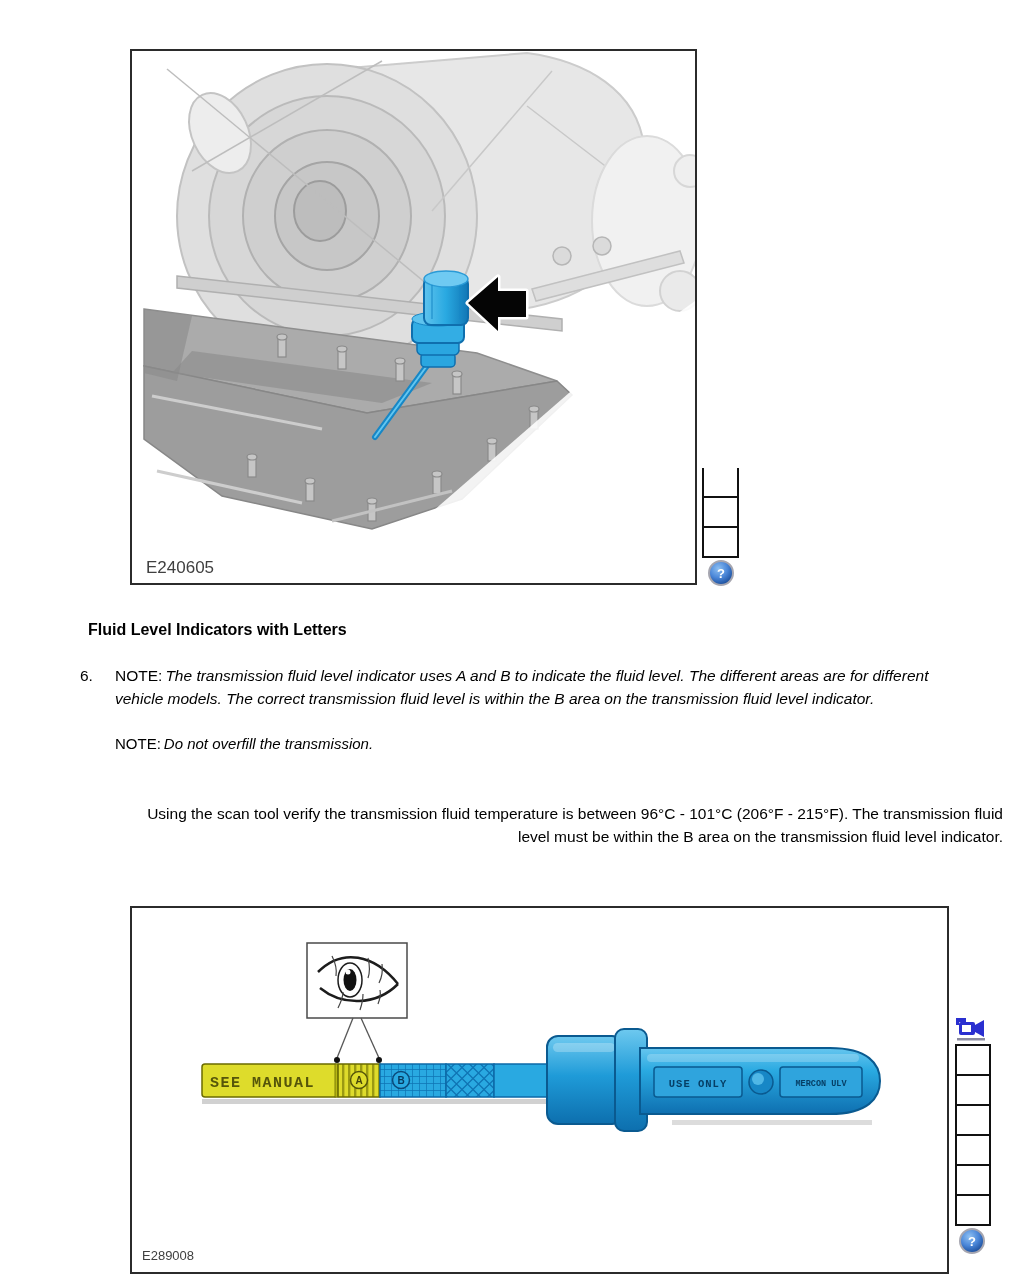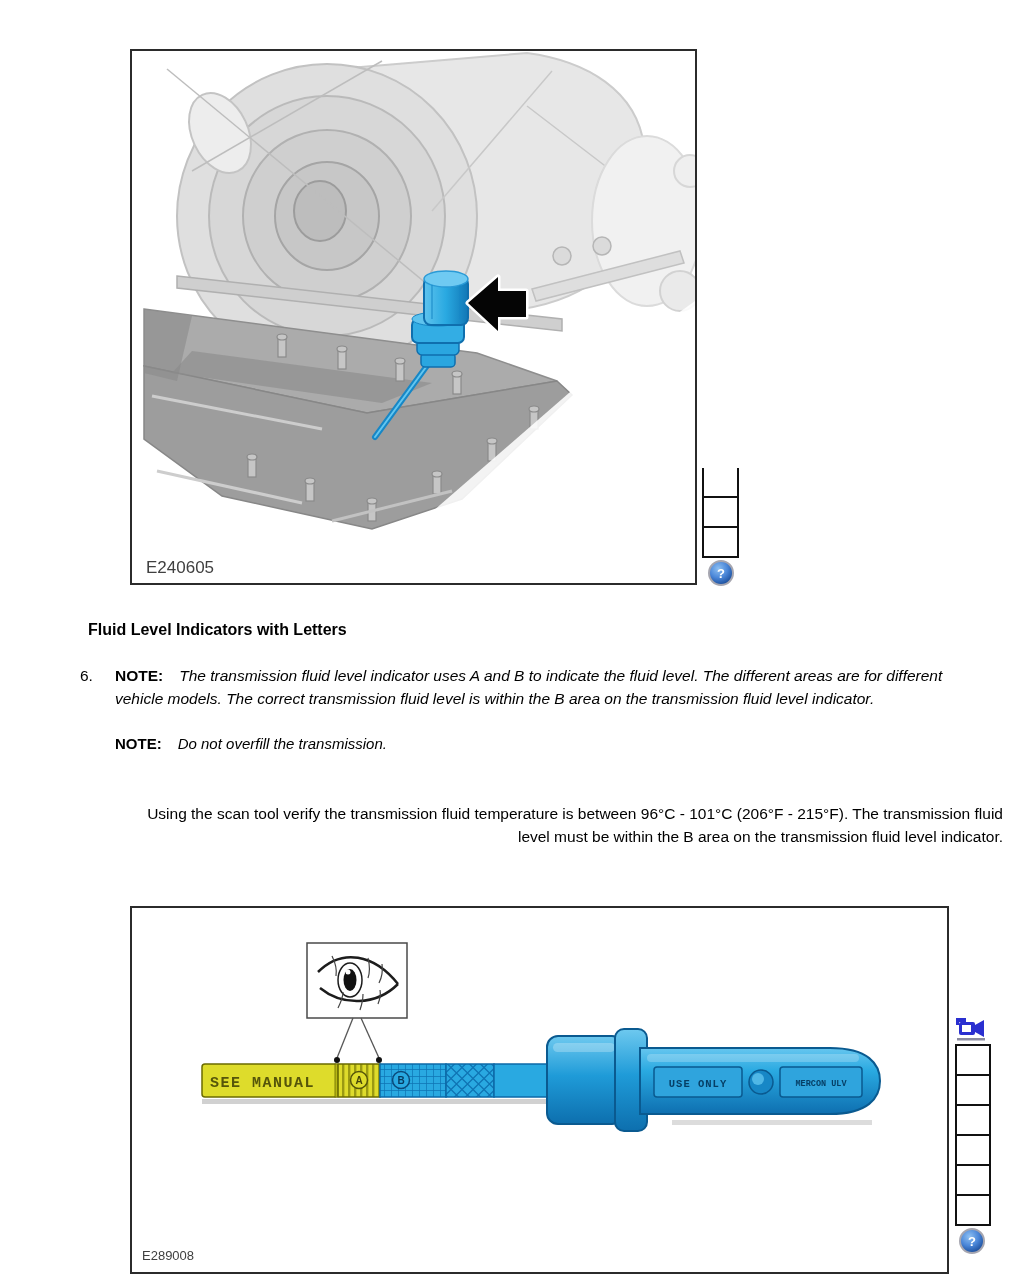--- a/index.html
+++ b/index.html
@@ -10,21 +10,21 @@
   #fig2{left:130px;top:882px;width:815px;height:364px;margin-top:24px;}
   .fig svg{position:absolute;left:0;top:0;}
   .fig-label{position:absolute;color:#404040;}
   #fig1 .fig-label{left:14px;bottom:5px;font-size:17px;}
   #fig2 .fig-label{left:10px;bottom:9px;font-size:13px;}
 
   .heading{position:absolute;left:57px;top:621px;font-size:16px;font-weight:bold;margin-left:31px;}
 
   .step{position:absolute;left:80px;top:664px;width:893px;font-size:15.5px;line-height:23px;display:flex;}
   .step-num{width:35px;flex:none;}
-  .note-label{font-weight:bold;margin-right:16px;}
+  .note-label{font-weight:normal;margin-right:3px;}
   .note-text{font-style:italic;}
   .note2{position:absolute;left:115px;top:732px;width:860px;font-size:15px;line-height:23px;}
   .para{position:absolute;left:115px;top:802px;width:888px;font-size:15.5px;line-height:23px;text-align:right;}
 
   .ladder{position:absolute;border-left:2px solid #111;border-right:2px solid #111;border-bottom:2px solid #111;}
   .ladder .cell{border-top:2px solid #111;height:28px;}
   .ladder.open-top .cell:first-child{border-top:none;}
   #ladder1{left:702px;top:468px;width:33px;}
   #ladder2{left:955px;top:1044px;width:32px;}
 

